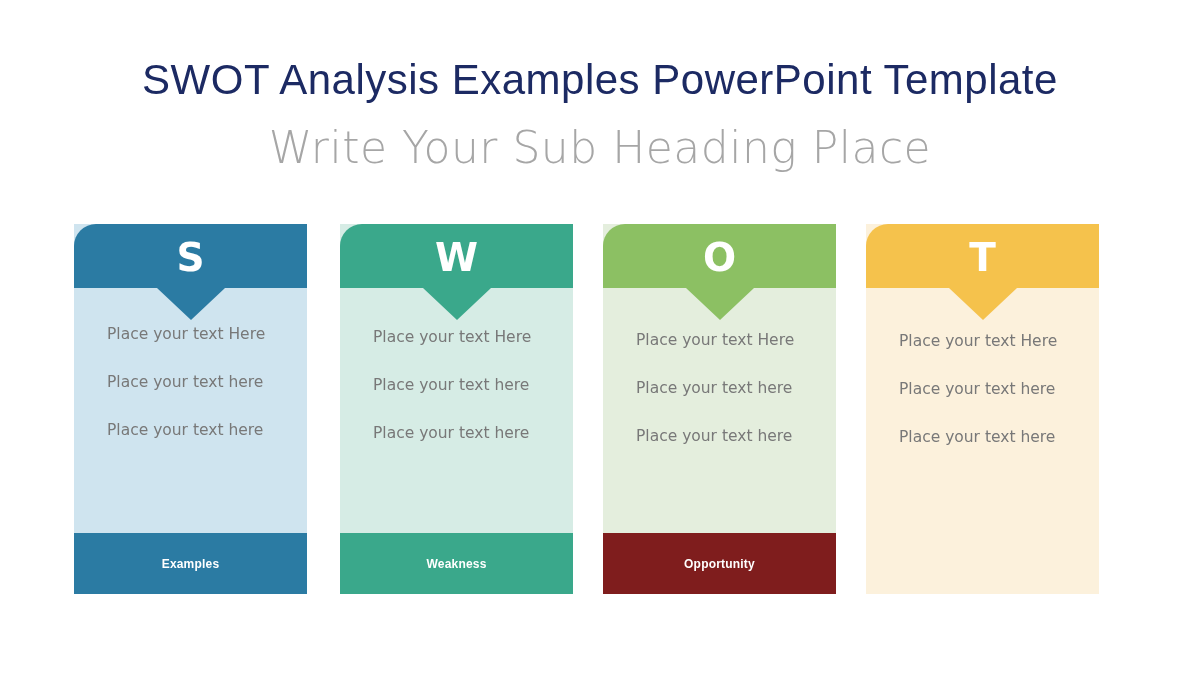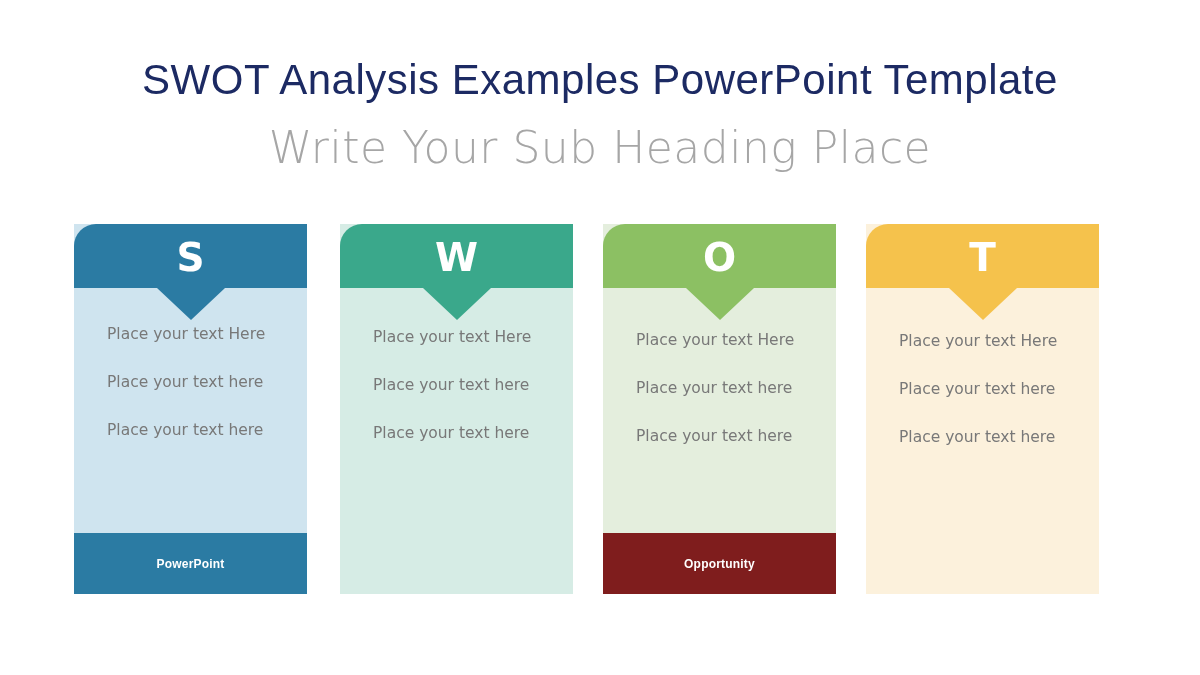--- a/index.html
+++ b/index.html
@@ -150,35 +150,38 @@
       <div class="card-header" style="background: rgb(43, 123, 163);">
         <span class="card-letter">S</span>
       </div>
       <div class="card-pointer" style="border-top: 32px solid rgb(43, 123, 163);"></div>
       <div class="card-text" style="top: 98px; color: rgb(120, 120, 120);">
         <p>Place your text Here</p>
         <p>Place your text here</p>
         <p>Place your text here</p>
       </div>
       <div class="card-footer" style="background: rgb(43, 123, 163);">
-        <span class="card-footer-label">PowerPoint</span>
+        <span class="card-footer-label">Examples</span>
       </div>
     </div>
 
     <div class="swot-card c1">
       <div class="card-body-bg" style="background: rgb(214, 236, 229);"></div>
       <div class="card-header" style="background: rgb(58, 168, 139);">
         <span class="card-letter">W</span>
       </div>
       <div class="card-pointer" style="border-top: 32px solid rgb(58, 168, 139);"></div>
       <div class="card-text" style="top: 101px; color: rgb(120, 120, 120);">
         <p>Place your text Here</p>
         <p>Place your text here</p>
         <p>Place your text here</p>
       </div>
+      <div class="card-footer" style="background: rgb(58, 168, 139);">
+        <span class="card-footer-label">Weakness</span>
+      </div>
     </div>
 
     <div class="swot-card c2">
       <div class="card-body-bg" style="background: rgb(228, 238, 221);"></div>
       <div class="card-header" style="background: rgb(140, 192, 99);">
         <span class="card-letter">O</span>
       </div>
       <div class="card-pointer" style="border-top: 32px solid rgb(140, 192, 99);"></div>
       <div class="card-text" style="top: 104px; color: rgb(120, 120, 120);">
         <p>Place your text Here</p>

